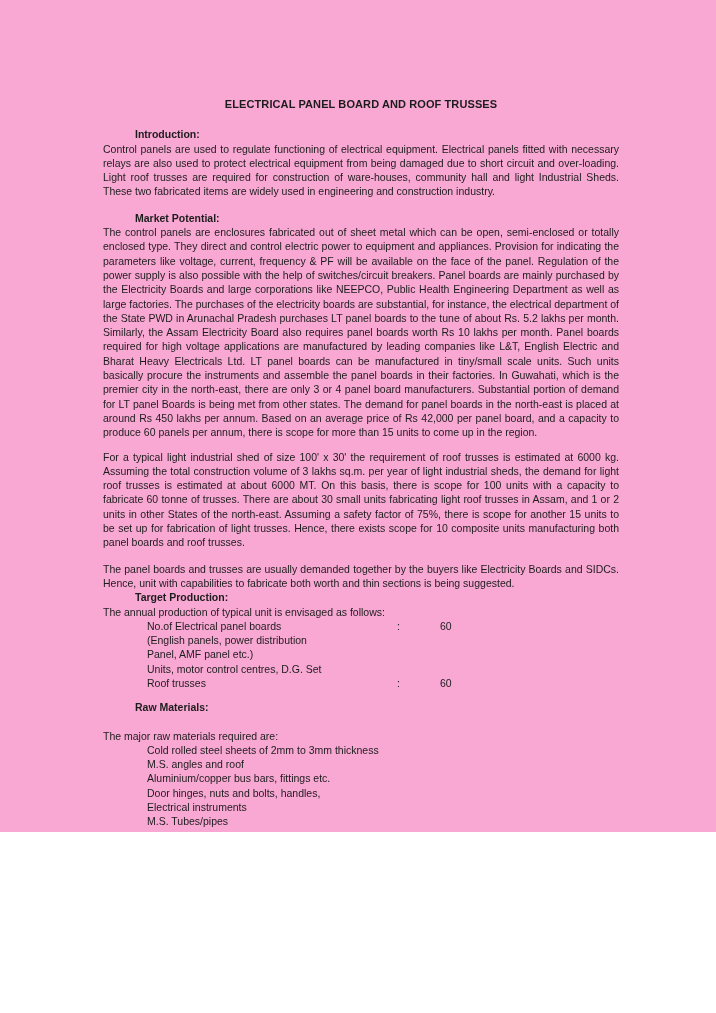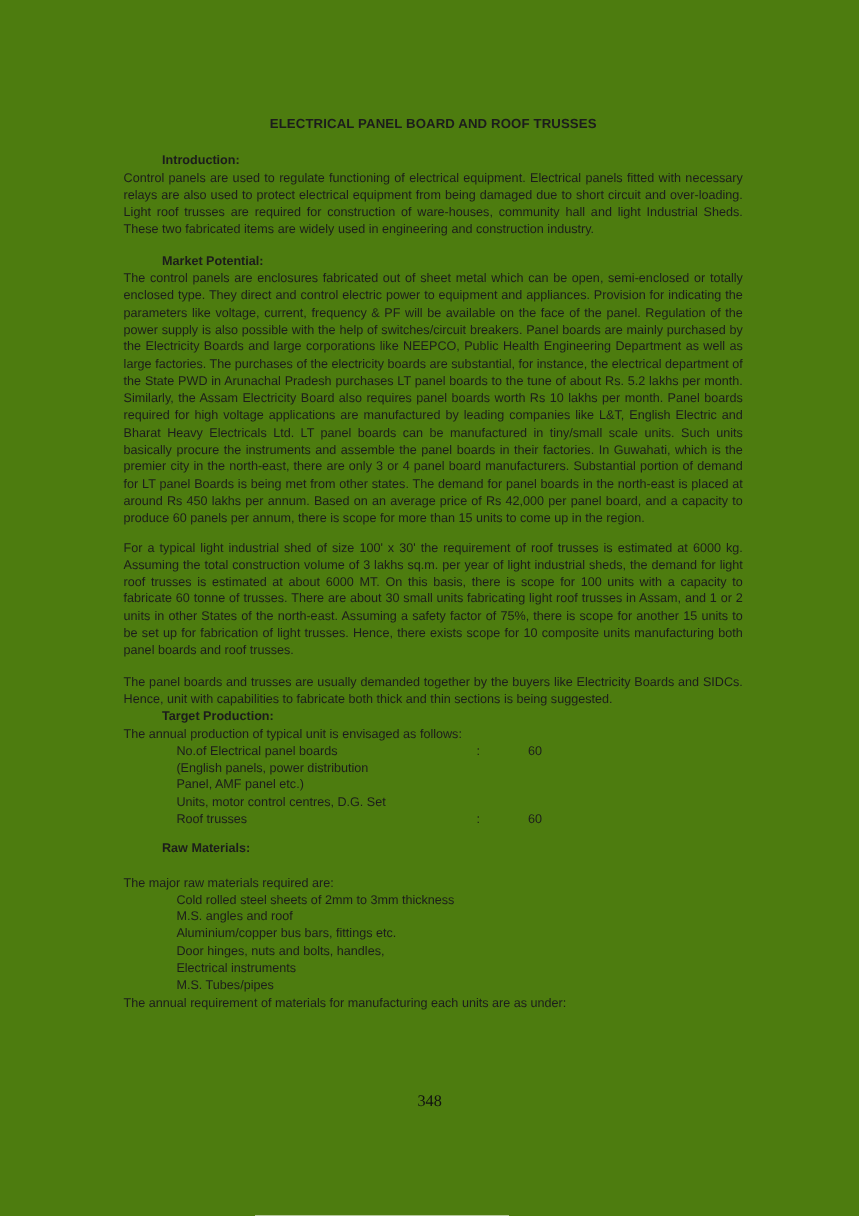--- a/index.html
+++ b/index.html
@@ -3,22 +3,22 @@
 <meta charset="utf-8">
 <style>
   html, body {
     margin: 0;
     padding: 0;
     background: #ffffff;
   }
   .page {
     position: relative;
     width: 716px;
-    height: 1013px;
-    background: #4d7c0f;
+    height: 832px;
+    background: #f9a8d4;
     overflow: hidden;
     font-family: "Liberation Sans", sans-serif;
     color: #1c1c1c;
   }
   .content {
     position: absolute;
     left: 103px;
     top: 97px;
     width: 516px;
     font-size: 10.5px;
@@ -84,21 +84,21 @@
 
     <div>
       <h2 class="heading">Introduction:</h2>
       <p class="para mb12">Control panels are used to regulate functioning of electrical equipment. Electrical panels fitted with necessary relays are also used to protect electrical equipment from being damaged due to short circuit and over-loading. Light roof trusses are required for construction of ware-houses, community hall and light Industrial Sheds. These two fabricated items are widely used in engineering and construction industry.</p>
     </div>
 
     <div>
       <h2 class="heading">Market Potential:</h2>
       <p class="para mb10">The control panels are enclosures fabricated out of sheet metal which can be open, semi-enclosed or totally enclosed type. They direct and control electric power to equipment and appliances. Provision for indicating the parameters like voltage, current, frequency &amp; PF will be available on the face of the panel. Regulation of the power supply is also possible with the help of switches/circuit breakers. Panel boards are mainly purchased by the Electricity Boards and large corporations like NEEPCO, Public Health Engineering Department as well as large factories. The purchases of the electricity boards are substantial, for instance, the electrical department of the State PWD in Arunachal Pradesh purchases LT panel boards to the tune of about Rs. 5.2 lakhs per month. Similarly, the Assam Electricity Board also requires panel boards worth Rs 10 lakhs per month. Panel boards required for high voltage applications are manufactured by leading companies like L&amp;T, English Electric and Bharat Heavy Electricals Ltd. LT panel boards can be manufactured in tiny/small scale units. Such units basically procure the instruments and assemble the panel boards in their factories. In Guwahati, which is the premier city in the north-east, there are only 3 or 4 panel board manufacturers. Substantial portion of demand for LT panel Boards is being met from other states. The demand for panel boards in the north-east is placed at around Rs 450 lakhs per annum. Based on an average price of Rs 42,000 per panel board, and a capacity to produce 60 panels per annum, there is scope for more than 15 units to come up in the region.</p>
       <p class="para mb12">For a typical light industrial shed of size 100' x 30' the requirement of roof trusses is estimated at 6000 kg. Assuming the total construction volume of 3 lakhs sq.m. per year of light industrial sheds, the demand for light roof trusses is estimated at about 6000 MT. On this basis, there is scope for 100 units with a capacity to fabricate 60 tonne of trusses. There are about 30 small units fabricating light roof trusses in Assam, and 1 or 2 units in other States of the north-east. Assuming a safety factor of 75%, there is scope for another 15 units to be set up for fabrication of light trusses. Hence, there exists scope for 10 composite units manufacturing both panel boards and roof trusses.</p>
-      <p class="para">The panel boards and trusses are usually demanded together by the buyers like Electricity Boards and SIDCs. Hence, unit with capabilities to fabricate both thick and thin sections is being suggested.</p>
+      <p class="para">The panel boards and trusses are usually demanded together by the buyers like Electricity Boards and SIDCs. Hence, unit with capabilities to fabricate both worth and thin sections is being suggested.</p>
     </div>
 
     <div>
       <h2 class="heading">Target Production:</h2>
       <p class="para">The annual production of typical unit is envisaged as follows:</p>
 
       <div class="tp-row">
         <span class="tp-label">No.of Electrical panel boards</span>
         <span class="tp-sep">:</span>
         <span class="tp-value">60</span>

